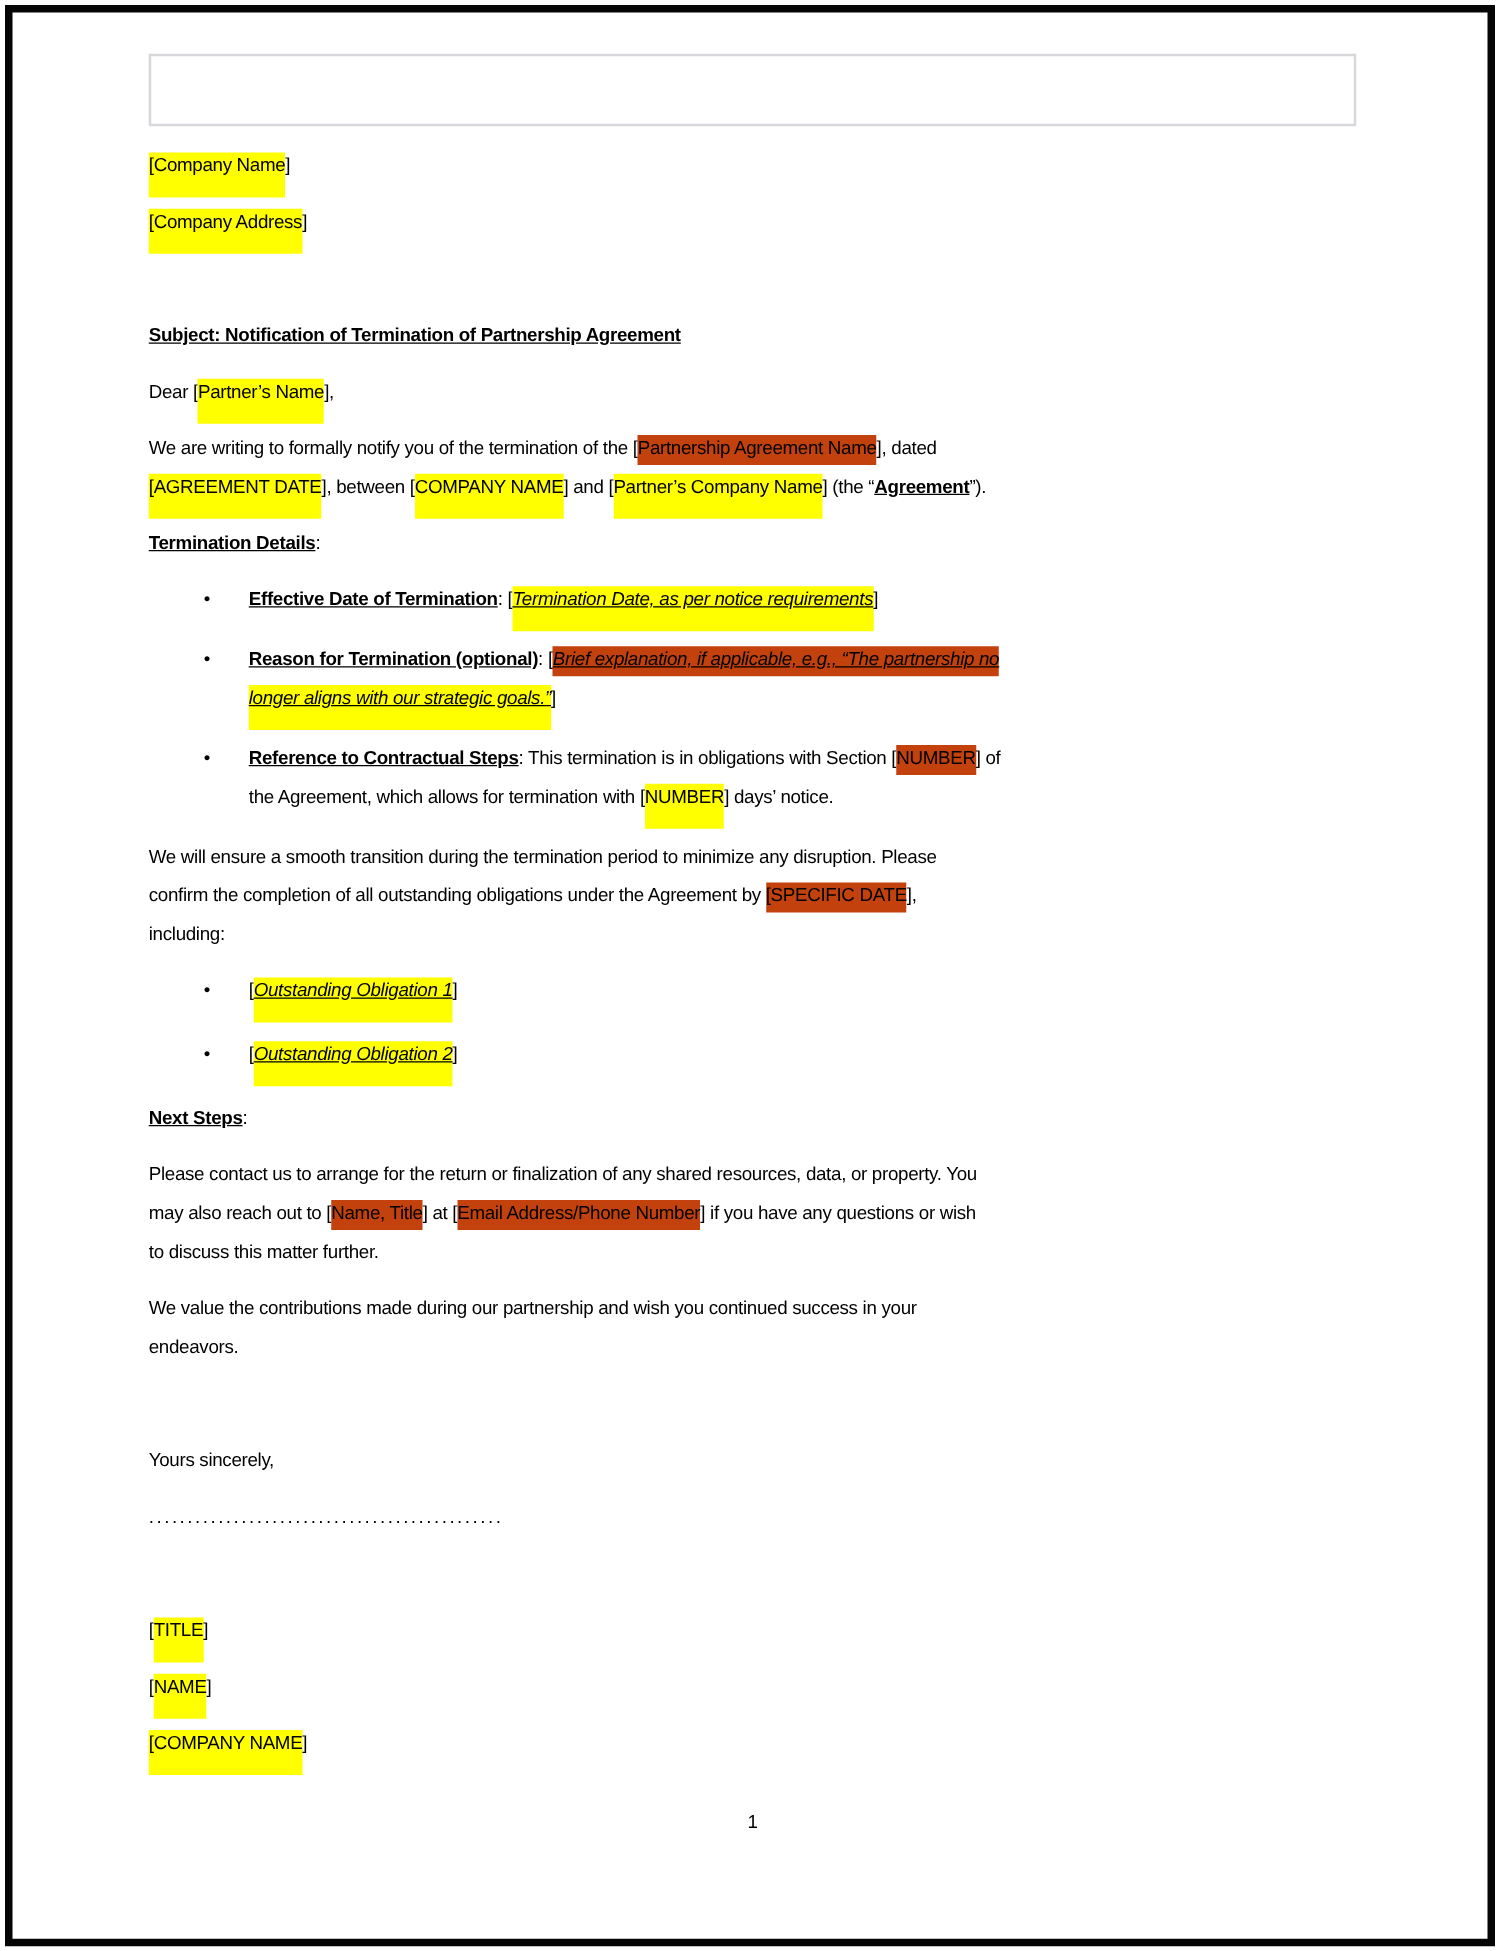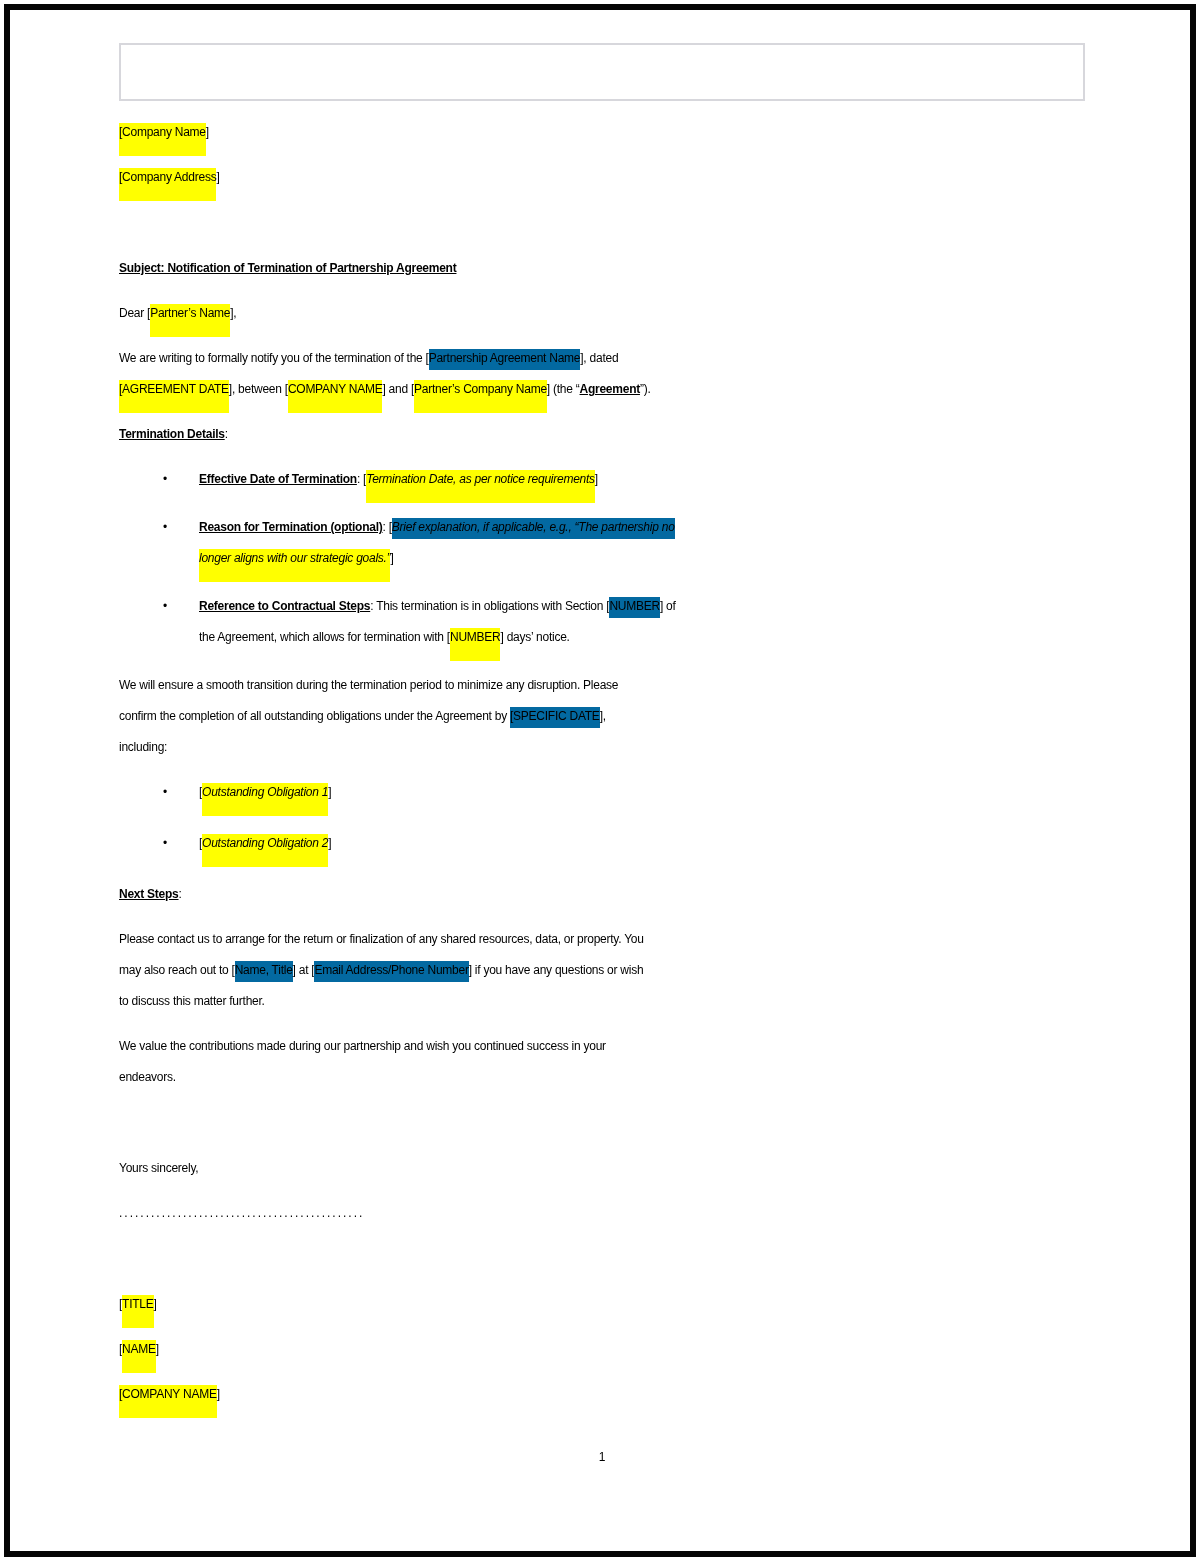--- a/index.html
+++ b/index.html
@@ -1,21 +1,21 @@
 <!DOCTYPE html>
 <html><head>
 <meta charset="utf-8">
 <style>
   html,body{margin:0;padding:0;background:#ffffff;}
   .page{
     position:relative;
     width:1200px;height:1561px;
     background:#ffffff;
     font-family:"Liberation Sans",sans-serif;
-    font-size:12px;line-height:31px;
+    font-size:15px;line-height:31px;
     letter-spacing:-0.25px;
     color:#000000;
     overflow:hidden;
   }
   .border-frame{
     position:absolute;inset:4px;
     border:6px solid #050505;
     pointer-events:none;
   }
   .content{
@@ -23,22 +23,22 @@
   }
   .letterhead-box{
     height:54px;
     border:2px solid #d7d7dc;
     background:#ffffff;
     margin-bottom:16px;
   }
   p{margin:0 0 14px 0;}
   .blank{height:46px;}
   .b{font-weight:bold;text-decoration:underline;}
-  .i{font-style:italic;}
-  .hl{background:#0369a1;padding:2px 0 5px 0;box-decoration-break:clone;text-align:center;-webkit-box-decoration-break:clone;}
+  .i{font-style:italic;text-decoration:underline;}
+  .hl{background:#c2410c;padding:2px 0 5px 0;box-decoration-break:clone;text-align:center;-webkit-box-decoration-break:clone;}
   .hlp{background:#ffff00;padding:2px 0 17px 0;box-decoration-break:clone;-webkit-box-decoration-break:clone;}
   ul{list-style:none;margin:0;padding:0;}
   li{position:relative;padding-left:80px;margin-bottom:17px;}
   ul.obligations li{margin-bottom:20px;}
   .bullet{position:absolute;left:44px;top:0;}
   .dots{letter-spacing:2px;}
   .pagenum{text-align:center;margin-top:32px;}
 </style>
 </head>
 <body>

